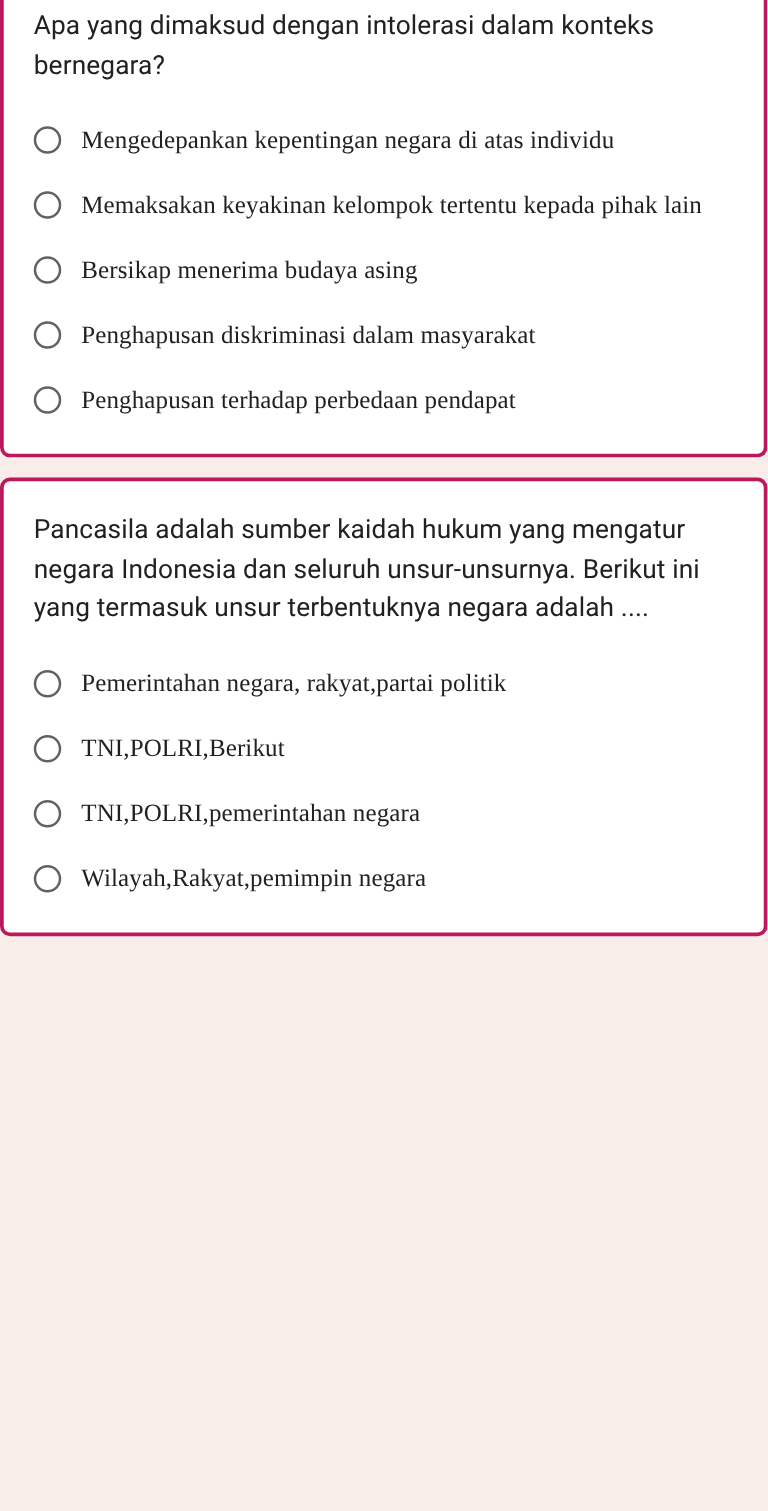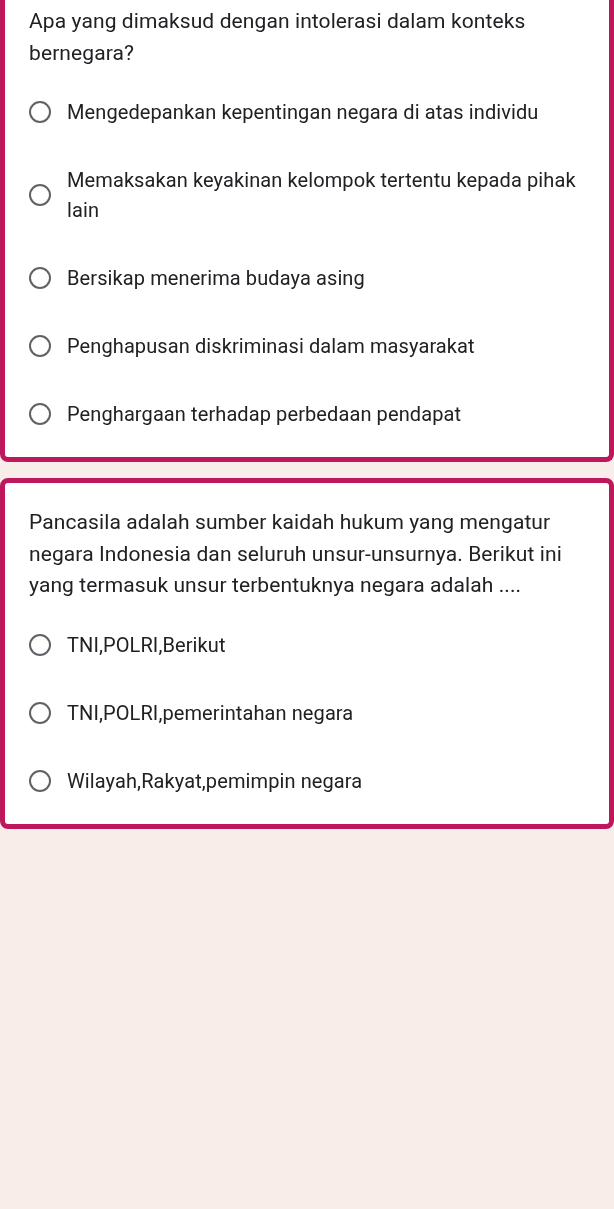--- a/index.html
+++ b/index.html
@@ -13,38 +13,39 @@
     width: 614px;
     color: #202124;
     font-size: 20px;
     line-height: 1.5;
   }
   .card {
     background: #ffffff;
     border-radius: 8px;
     padding: 24px 24px 28px 24px;
     margin-bottom: 16px;
-    border: 5px solid #be185d;
+    border: 3px solid #be185d;
   }
   .card:first-of-type {
     border-top-left-radius: 0;
     border-top-right-radius: 0;
     border-top: none;
     padding-top: 6px;
   }
   .question-text {
     font-size: 21px;
     color: #202124;
     margin-bottom: 28px;
     letter-spacing: 0.1px;
   }
   .options {
     display: flex;
     flex-direction: column;
-    gap: 38px;
+    gap: 22px;
+    font-family: Liberation Serif, serif;
   }
   .option {
     display: flex;
     align-items: center;
     gap: 16px;
     cursor: pointer;
   }
   .radio {
     flex: 0 0 auto;
     width: 22px;
@@ -77,28 +78,32 @@
     <label class="option">
       <span class="radio"></span>
       <span class="option-label">Bersikap menerima budaya asing</span>
     </label>
     <label class="option">
       <span class="radio"></span>
       <span class="option-label">Penghapusan diskriminasi dalam masyarakat</span>
     </label>
     <label class="option">
       <span class="radio"></span>
-      <span class="option-label">Penghargaan terhadap perbedaan pendapat</span>
+      <span class="option-label">Penghapusan terhadap perbedaan pendapat</span>
     </label>
   </div>
 </div>
 
 <div class="card">
   <div class="question-text">Pancasila adalah sumber kaidah hukum yang mengatur negara Indonesia  dan seluruh unsur-unsurnya. Berikut ini yang termasuk unsur terbentuknya negara adalah ....</div>
   <div class="options">
+    <label class="option">
+      <span class="radio"></span>
+      <span class="option-label">Pemerintahan negara, rakyat,partai politik</span>
+    </label>
     <label class="option">
       <span class="radio"></span>
       <span class="option-label">TNI,POLRI,Berikut</span>
     </label>
     <label class="option">
       <span class="radio"></span>
       <span class="option-label">TNI,POLRI,pemerintahan negara</span>
     </label>
     <label class="option">
       <span class="radio"></span>

